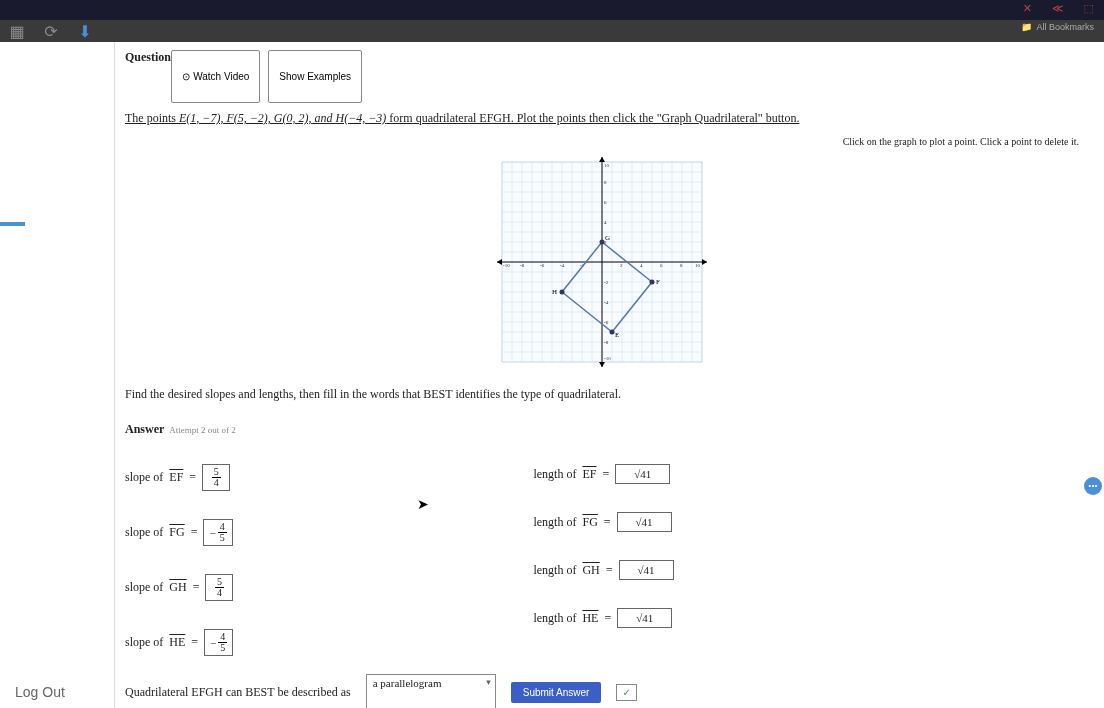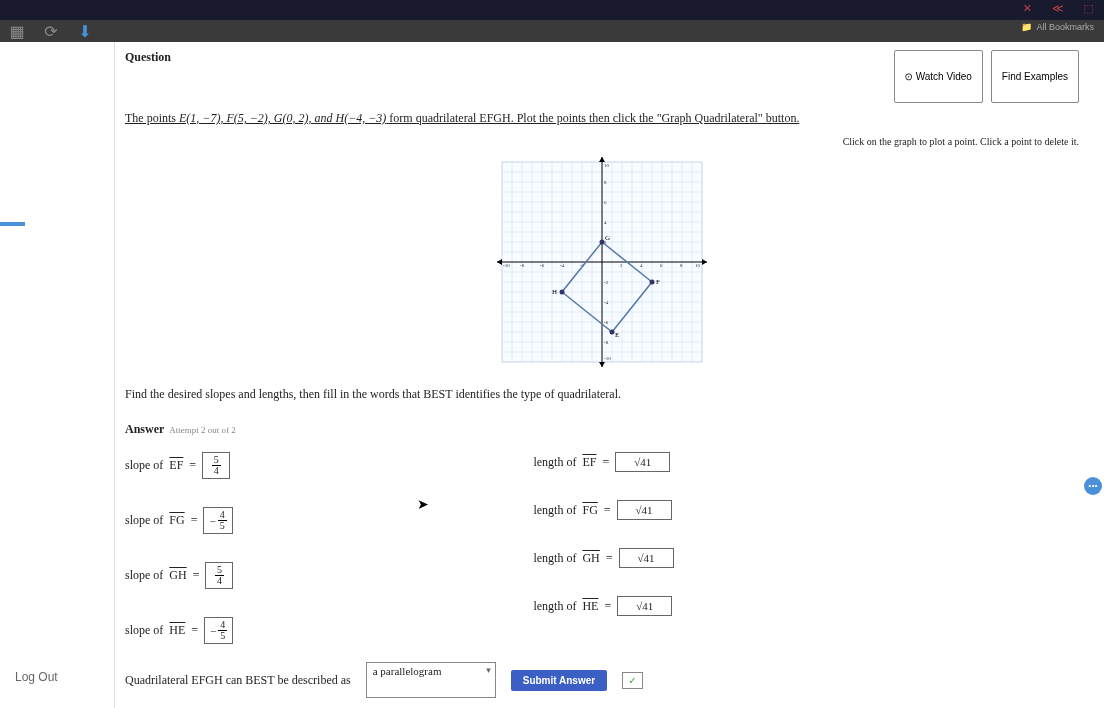--- a/index.html
+++ b/index.html
@@ -4,49 +4,49 @@
 <style>
 * { box-sizing: border-box; margin: 0; padding: 0; }
 body { font-family: "Times New Roman", serif; background: #2a2a2a; width: 1104px; height: 708px; overflow: hidden; position: relative; }
 .browser-bar { height: 20px; background: #1a1a2e; display: flex; align-items: center; padding: 0 10px; gap: 15px; }
 .tab-bar { height: 22px; background: #3a3a3a; display: flex; align-items: center; padding: 0 10px; gap: 20px; }
 .tab-icon { width: 14px; height: 14px; display: flex; align-items: center; justify-content: center; }
 .main-area { background: #fff; height: 666px; display: flex; }
 .left-gutter { width: 115px; background: #fff; border-right: 1px solid #ddd; position: relative; }
 .progress-bar { position: absolute; top: 180px; left: 0; width: 25px; height: 4px; background: #4a90d9; }
 .content { flex: 1; padding: 8px 25px 5px 10px; position: relative; overflow: hidden; font-size: 12px; color: #222; }
-.question-header { display: flex; justify-content: space-between; align-items: flex-start; margin-bottom: 8px; }
+.question-header { display: flex; justify-content: flex-start; align-items: flex-start; margin-bottom: 8px; }
 .question-label { font-weight: bold; font-size: 12px; }
 .header-buttons { display: flex; gap: 8px; }
 .btn { border: 1px solid #888; background: #fff; padding: 20px 10px; font-size: 10px; border-radius: 2px; cursor: pointer; font-family: Arial, sans-serif; }
 .btn-video::before { content: "⊙ "; }
 .problem-text { font-size: 12px; margin-bottom: 10px; text-decoration: underline; }
 .math { font-style: italic; }
 .instruction { text-align: right; font-size: 10px; margin-bottom: 5px; }
 .graph-container { display: flex; justify-content: center; margin-bottom: 15px; }
 .graph-svg { width: 220px; height: 220px; }
 .find-text { font-size: 12px; margin-bottom: 20px; }
 .answer-label { font-size: 12px; margin-bottom: 15px; }
 .attempt { color: #888; font-size: 9px; margin-left: 5px; text-align: center; }
 .answers-grid { display: flex; gap: 300px; }
-.col { display: flex; flex-direction: column; gap: 28px; font-size: 12px; }
+.col { display: flex; flex-direction: column; gap: 28px; font-size: 12px; margin-top: 12px; }
 .ans-row { display: flex; align-items: center; gap: 6px; }
 .overline { text-decoration: overline; }
 .frac-box { border: 1px solid #666; padding: 2px 5px; display: inline-flex; align-items: center; min-width: 28px; justify-content: center; font-size: 11px; }
 .frac { display: inline-flex; flex-direction: column; align-items: center; line-height: 1; font-size: 10px; }
 .frac .num { border-bottom: 1px solid #000; padding: 0 2px; }
 .frac .den { padding: 0 2px; }
 .neg { margin-right: 2px; }
 .sqrt-box { border: 1px solid #666; padding: 3px 18px; font-size: 11px; }
 .bottom-row { display: flex; align-items: center; gap: 15px; margin-top: 18px; font-size: 12px; }
 .dropdown { border: 1px solid #888; padding: 2px 20px 20px 6px; font-size: 11px; background: #fff; position: relative; min-width: 130px; }
 .dropdown::after { content: "▾"; position: absolute; right: 4px; font-size: 9px; color: #666; }
-.submit-btn { background: #3b5fc4; color: #fff; border: none; padding: 5px 12px; font-size: 10px; border-radius: 2px; cursor: pointer; font-family: Arial, sans-serif; font-weight: bold; }
+.submit-btn { background: #3b5fc4; color: #fff; border: none; padding: 5px 12px; font-size: 10px; border-radius: 2px; cursor: pointer; font-family: Arial, sans-serif; }
 .check-box { border: 1px solid #888; padding: 2px 5px; font-size: 10px; color: #3a3; }
-.logout { position: absolute; bottom: 24px; left: 15px; font-size: 12px; color: #666; font-family: Arial, sans-serif; cursor: pointer; }
+.logout { position: absolute; bottom: 8px; left: 15px; font-size: 14px; color: #666; font-family: Arial, sans-serif; cursor: pointer; }
 .cursor-arrow { position: absolute; top: 454px; left: 302px; font-size: 14px; color: #000; pointer-events: none; }
 .side-badge { position: absolute; right: 2px; top: 435px; width: 18px; height: 18px; background: #4a90d9; border-radius: 50%; display: flex; align-items: center; justify-content: center; color: #fff; font-size: 9px; }
 .top-right-icons { position: absolute; top: 2px; right: 10px; display: flex; gap: 20px; color: #b44; font-size: 11px; }
 .folder-label { position: absolute; top: 22px; right: 10px; color: #aaa; font-size: 9px; font-family: Arial, sans-serif; display: flex; align-items: center; gap: 4px; }
 </style>
 </head>
 <body>
 
 <div class="browser-bar">
   <div class="top-right-icons">
@@ -70,21 +70,21 @@
   <div class="left-gutter">
     <div class="progress-bar"></div>
     <div class="logout">Log Out</div>
   </div>
 
   <div class="content">
     <div class="question-header">
       <div class="question-label">Question</div>
       <div class="header-buttons">
         <button class="btn btn-video">Watch Video</button>
-        <button class="btn">Find Examples</button>
+        <button class="btn">Show Examples</button>
       </div>
     </div>
 
     <div class="problem-text">
       <span>The points </span><span class="math">E(1, −7), F(5, −2), G(0, 2), and H(−4, −3)</span><span> form quadrilateral EFGH. Plot the points then click the "Graph Quadrilateral" button.</span>
     </div>
 
     <div class="instruction">Click on the graph to plot a point. Click a point to delete it.</div>
 
     <div class="graph-container">

